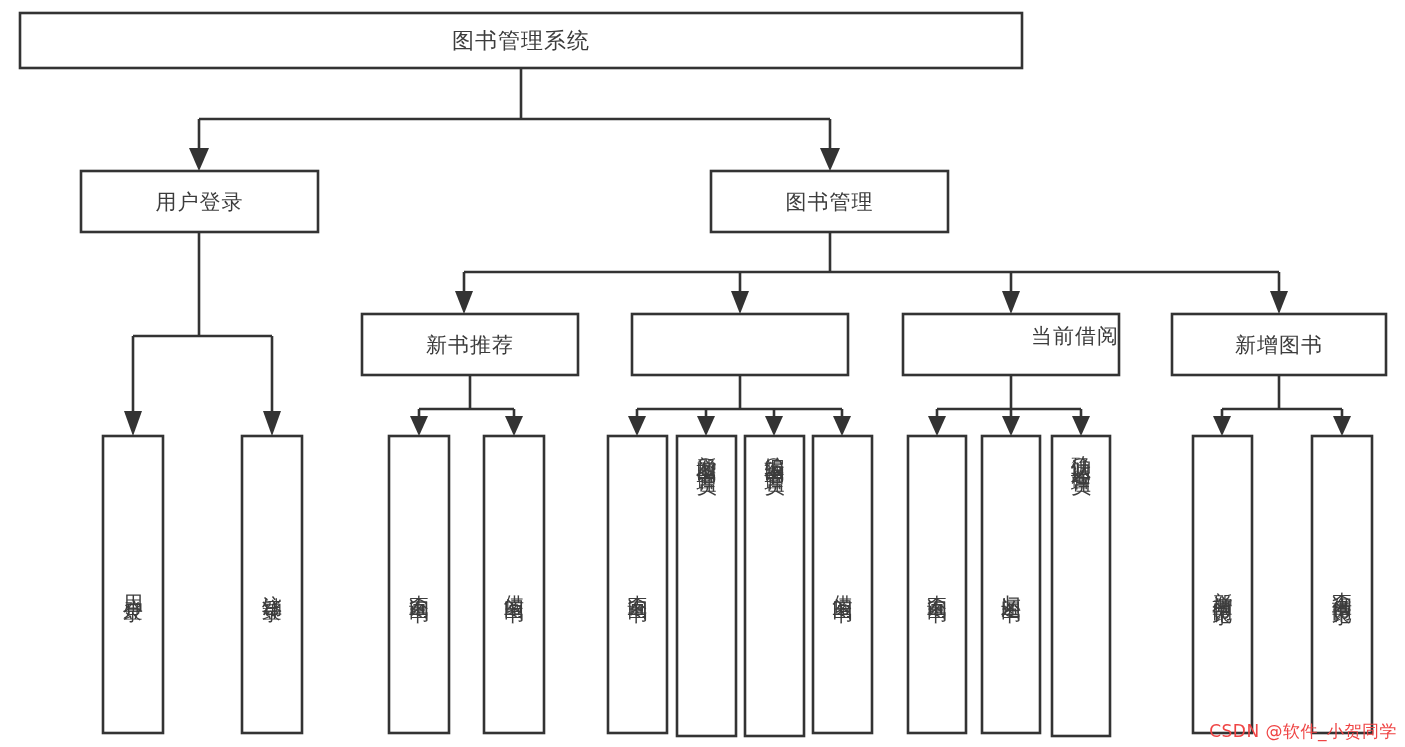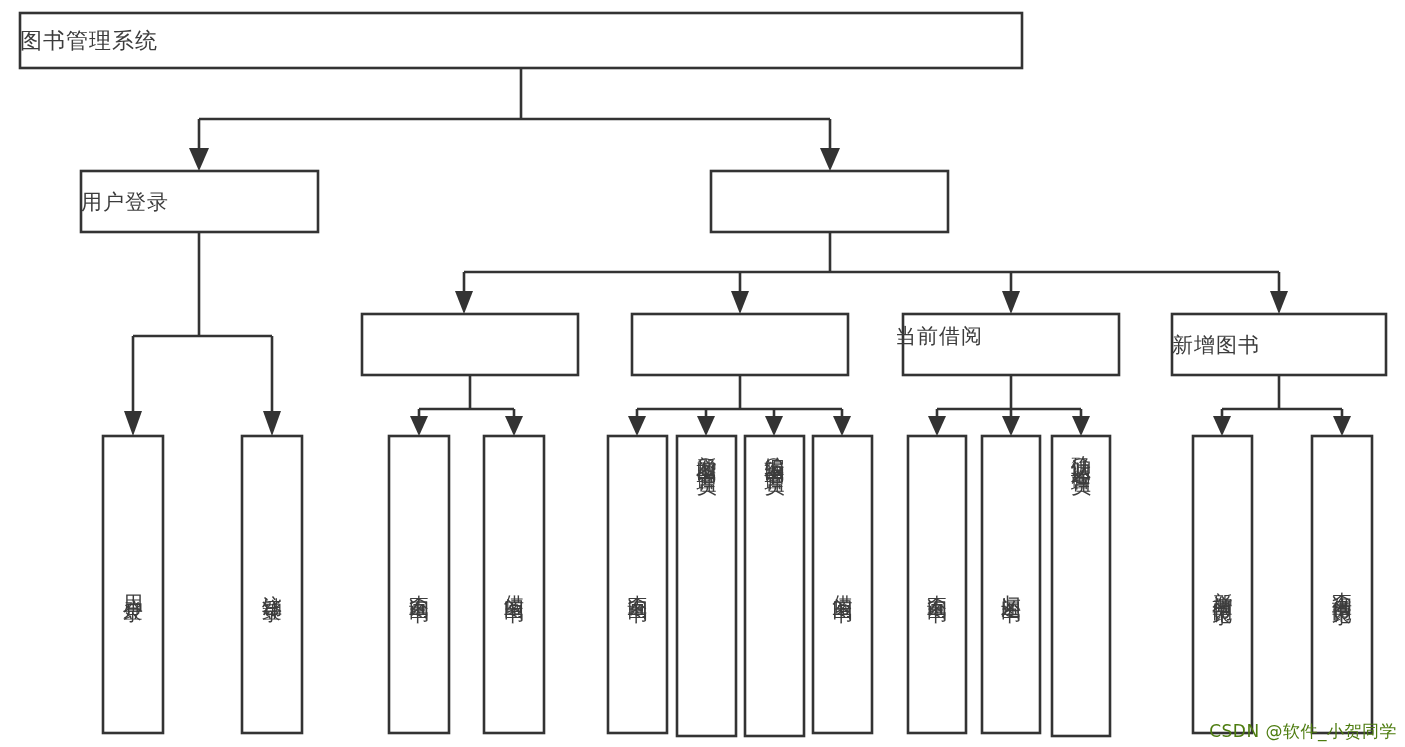--- a/index.html
+++ b/index.html
@@ -11,21 +11,21 @@
   #diagram-root{position:relative;width:1405px;height:747px;background:#fff;}
   svg.diagram{position:absolute;left:0;top:0;width:1405px;height:747px;display:block;}
   .node-box{fill:#ffffff;stroke:#333333;stroke-width:2.6;}
   .conn{stroke:#333333;stroke-width:2.6;fill:none;stroke-linecap:butt;}
   .arrowhead{fill:#333333;stroke:none;}
   .watermark{
     position:absolute;
     right:8px;bottom:4px;
     font-family:"DejaVu Sans","Liberation Sans",sans-serif;
     font-size:17px;
-    color:#4d7c0f;
+    color:#ef4444;
     white-space:nowrap;
     letter-spacing:0.5px;
   }
   .vlabel-wrap{
     position:absolute;
     display:flex;
     align-items:center;
     justify-content:center;
     pointer-events:none;
   }
@@ -36,20 +36,21 @@
     font-size:20px;
     line-height:1.05;
     color:#3c3c3c;
     letter-spacing:3px;
     text-align:center;
   }
   .hlabel-wrap{
     position:absolute;
     display:flex;
     align-items:center;
+    justify-content:center;
     pointer-events:none;
   }
   .hlabel{
     font-family:"DejaVu Sans","Liberation Sans",sans-serif;
     font-size:21px;
     color:#3c3c3c;
     letter-spacing:1px;
     white-space:nowrap;
   }
 </style>
@@ -149,22 +150,28 @@
   </svg>
 
   <div class="hlabel-wrap" style="left:20px;top:13px;width:1002px;height:55px;">
     <span class="hlabel" style="font-size:22px;">图书管理系统</span>
   </div>
 
   <div class="hlabel-wrap" style="left:81px;top:171px;width:237px;height:61px;">
     <span class="hlabel">用户登录</span>
   </div>
 
-
-  <div class="hlabel-wrap" style="left:867px;top:314px;width:216px;height:44px;padding-left:28px;">
+  <div class="hlabel-wrap" style="left:711px;top:171px;width:237px;height:61px;">
+    <span class="hlabel">图书管理</span>
+  </div>
+
+  <div class="hlabel-wrap" style="left:362px;top:314px;width:216px;height:61px;">
+    <span class="hlabel">新书推荐</span>
+  </div>
+  <div class="hlabel-wrap" style="left:939px;top:314px;width:216px;height:44px;padding-left:28px;">
     <span class="hlabel">当前借阅</span>
   </div>
   <div class="hlabel-wrap" style="left:1172px;top:314px;width:214px;height:61px;">
     <span class="hlabel">新增图书</span>
   </div>
 
   <div class="vlabel-wrap" style="left:103px;top:436px;width:60px;height:297px;">
     <span class="vlabel">用户登录</span>
   </div>
   <div class="vlabel-wrap" style="left:242px;top:436px;width:60px;height:297px;">

